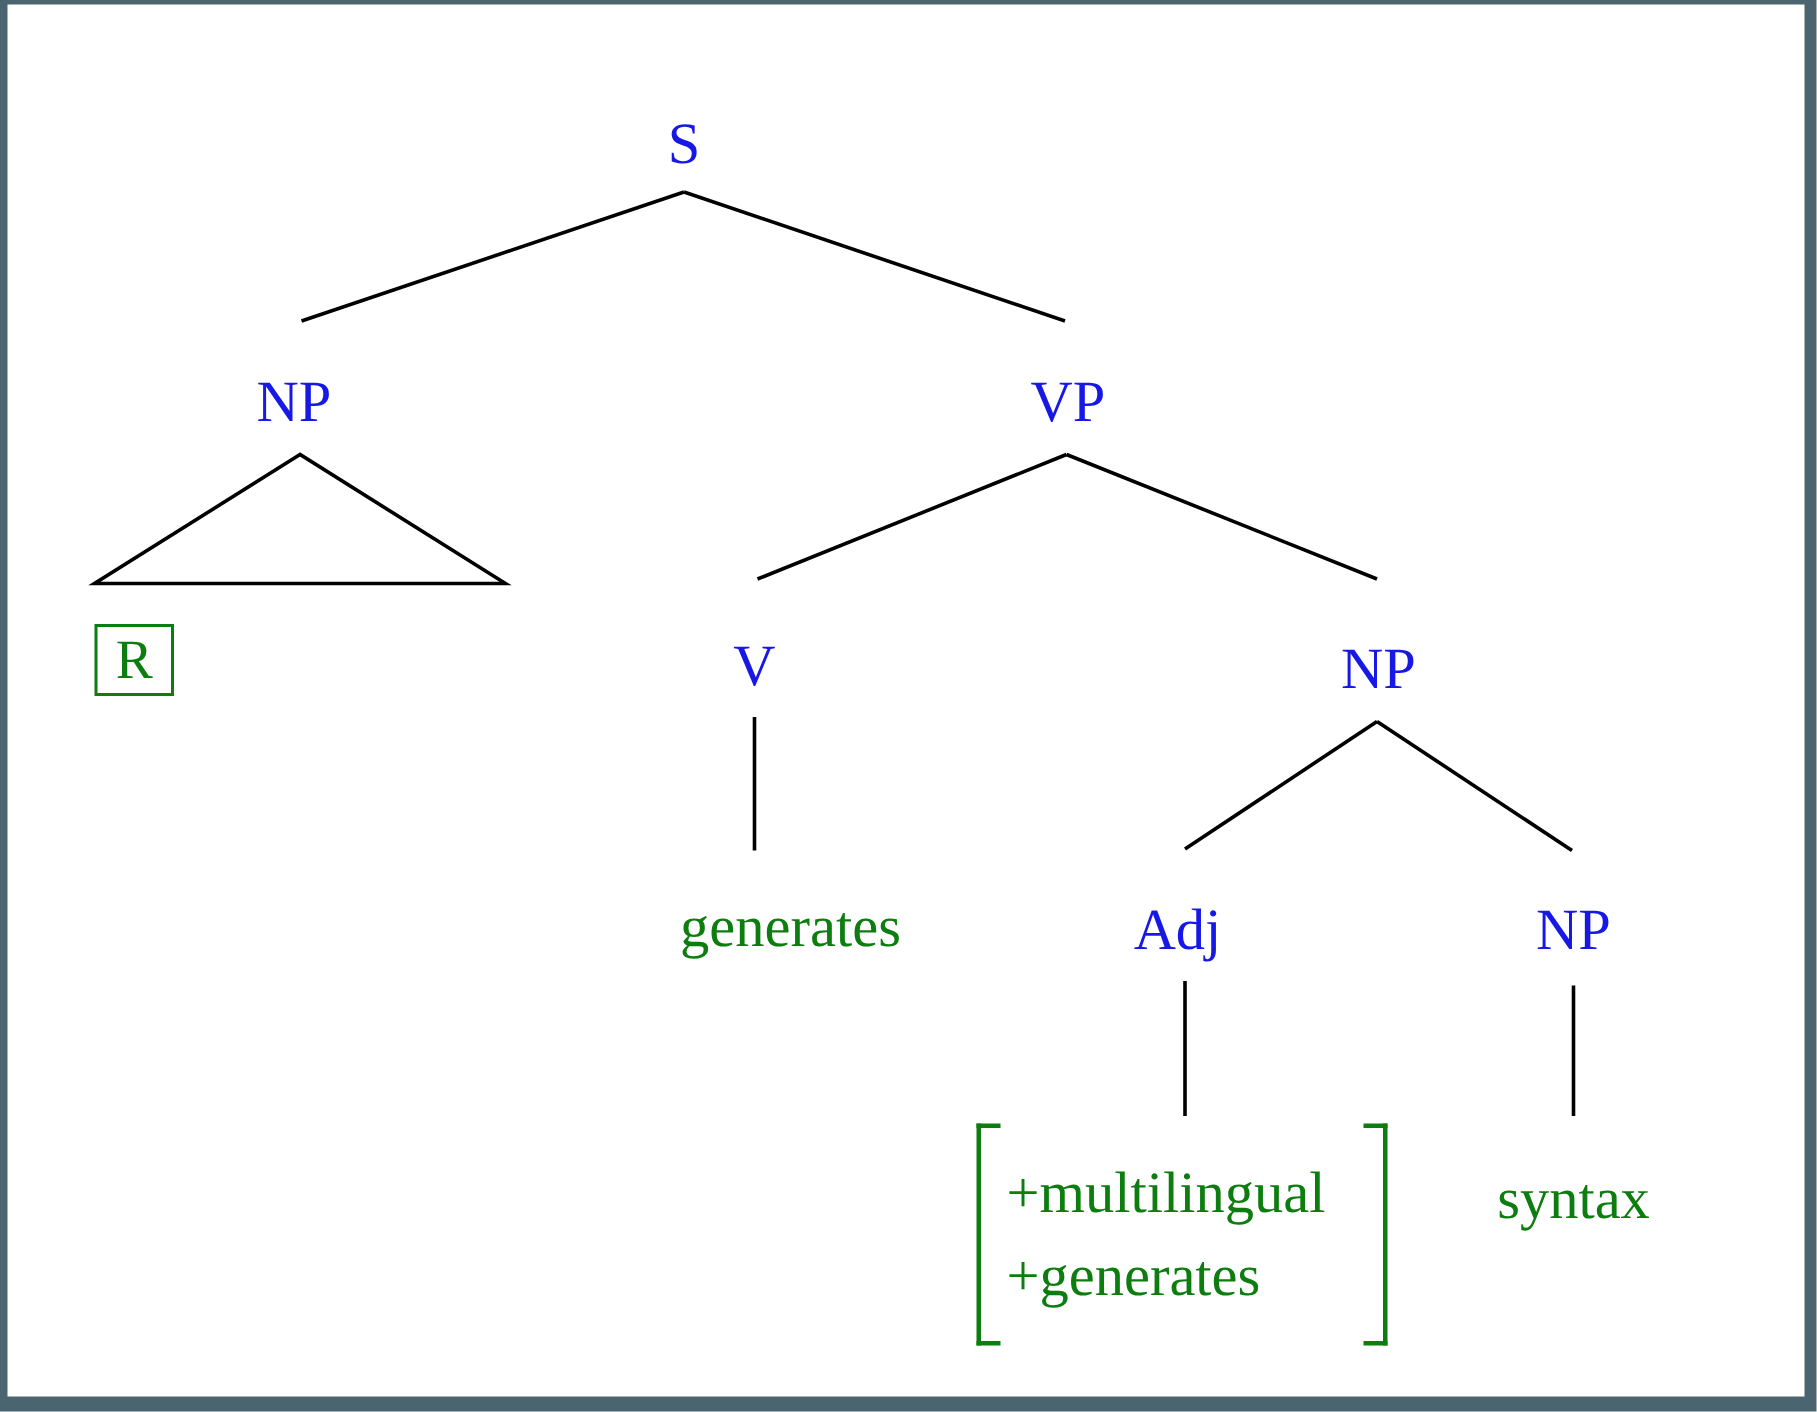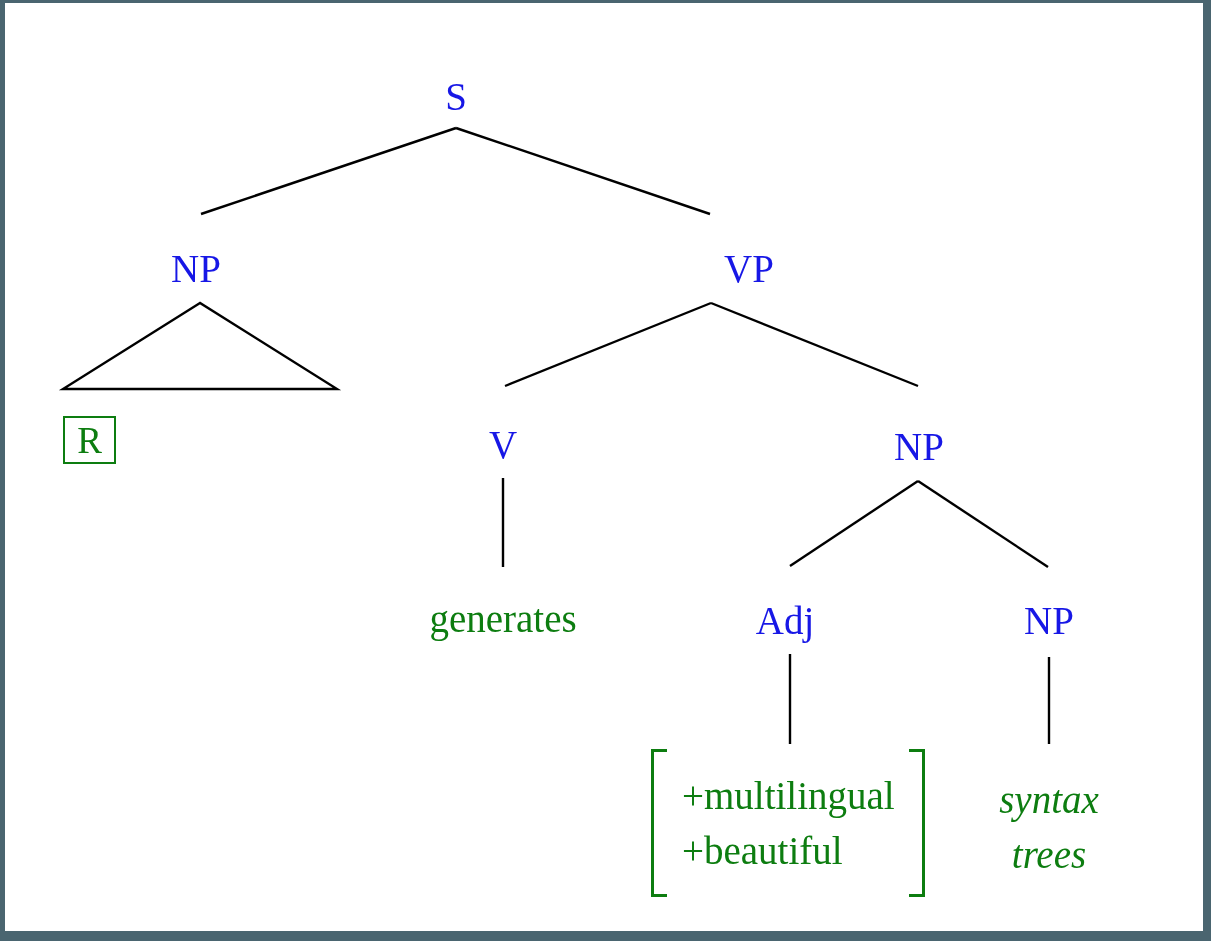--- a/index.html
+++ b/index.html
@@ -10,28 +10,28 @@
     --frame-bg:#4a6570;
   }
   *{margin:0;padding:0;box-sizing:border-box;}
   body{width:1211px;height:941px;overflow:hidden;font-family:"Liberation Serif", serif;}
   .screen{position:relative;width:1211px;height:941px;background:var(--frame-bg);}
   .canvas{position:absolute;left:5px;top:3px;right:8px;bottom:10px;background:var(--canvas-bg);}
   svg.edges{position:absolute;left:0;top:0;width:1211px;height:941px;}
   svg.edges line, svg.edges polygon{stroke:var(--edge);stroke-width:2.4;fill:none;}
   .label{position:absolute;transform:translate(-50%,-50%);font-size:39px;white-space:nowrap;line-height:1;}
   .node{color:var(--node-label);}
-  .term{color:var(--terminal-text);}
+  .term{color:var(--terminal-text);margin-left:24px;}
   .subject-row{position:absolute;left:63px;top:416px;display:flex;align-items:center;gap:13px;color:var(--terminal-text);font-size:39px;}
   .r-badge{width:53px;height:48px;border:2px solid var(--terminal-text);display:flex;align-items:center;justify-content:center;font-size:37px;}
-  .fs{position:absolute;left:651px;top:749px;width:274px;height:148px;display:flex;flex-direction:column;justify-content:center;padding-left:31px;color:var(--terminal-text);font-size:39px;line-height:55px;white-space:nowrap;}
+  .fs{position:absolute;left:651px;top:749px;width:274px;height:148px;display:flex;flex-direction:column;justify-content:center;padding-left:20px;color:var(--terminal-text);font-size:39px;line-height:55px;white-space:nowrap;}
   .bracket{position:absolute;top:0;bottom:0;width:16px;}
   .bracket.l{left:0;border-left:3px solid var(--terminal-text);border-top:3px solid var(--terminal-text);border-bottom:3px solid var(--terminal-text);}
   .bracket.r{right:0;border-right:3px solid var(--terminal-text);border-top:3px solid var(--terminal-text);border-bottom:3px solid var(--terminal-text);}
-  .noun{position:absolute;left:1049px;top:772px;transform:translateX(-50%);text-align:center;color:var(--terminal-text);font-size:39px;line-height:55px;font-style:italic;}
+  .noun{position:absolute;left:1049px;top:772px;transform:translateX(-50%);text-align:center;color:var(--terminal-text);font-size:39px;line-height:55px;}
 </style>
 </head>
 <body>
 
 <div class="screen">
   <div class="canvas"></div>
 
   <svg class="edges" viewBox="0 0 1211 941">
     <line x1="456" y1="128" x2="201" y2="214"></line>
     <line x1="456" y1="128" x2="710" y2="214"></line>
@@ -40,36 +40,35 @@
     <line x1="711" y1="303" x2="918" y2="386"></line>
     <line x1="503" y1="478" x2="503" y2="567"></line>
     <line x1="918" y1="481" x2="790" y2="566"></line>
     <line x1="918" y1="481" x2="1048" y2="567"></line>
     <line x1="790" y1="654" x2="790" y2="744"></line>
     <line x1="1049" y1="657" x2="1049" y2="744"></line>
   </svg>
 
   <div class="label node" style="left:456px;top:96px">S</div>
   <div class="label node" style="left:196px;top:268px">NP</div>
-  <div class="label node" style="left:749px;top:268px">VP</div>
+  <div class="label node" style="left:712px;top:268px">VP</div>
   <div class="label node" style="left:503px;top:444px">V</div>
   <div class="label node" style="left:919px;top:446px">NP</div>
   <div class="label node" style="left:785px;top:620px">Adj</div>
   <div class="label node" style="left:1049px;top:620px">NP</div>
 
   <div class="subject-row">
     <div class="r-badge">R</div>
   </div>
 
   <div class="label term" style="left:503px;top:618px">generates</div>
 
   <div class="fs">
     <div class="bracket l"></div>
     <div class="bracket r"></div>
     <div>+multilingual</div>
-    <div>+beautiful</div>
+    <div>+generates</div>
   </div>
 
   <div class="noun">
     <div>syntax</div>
-    <div>trees</div>
   </div>
 </div>
 
 </body></html>

